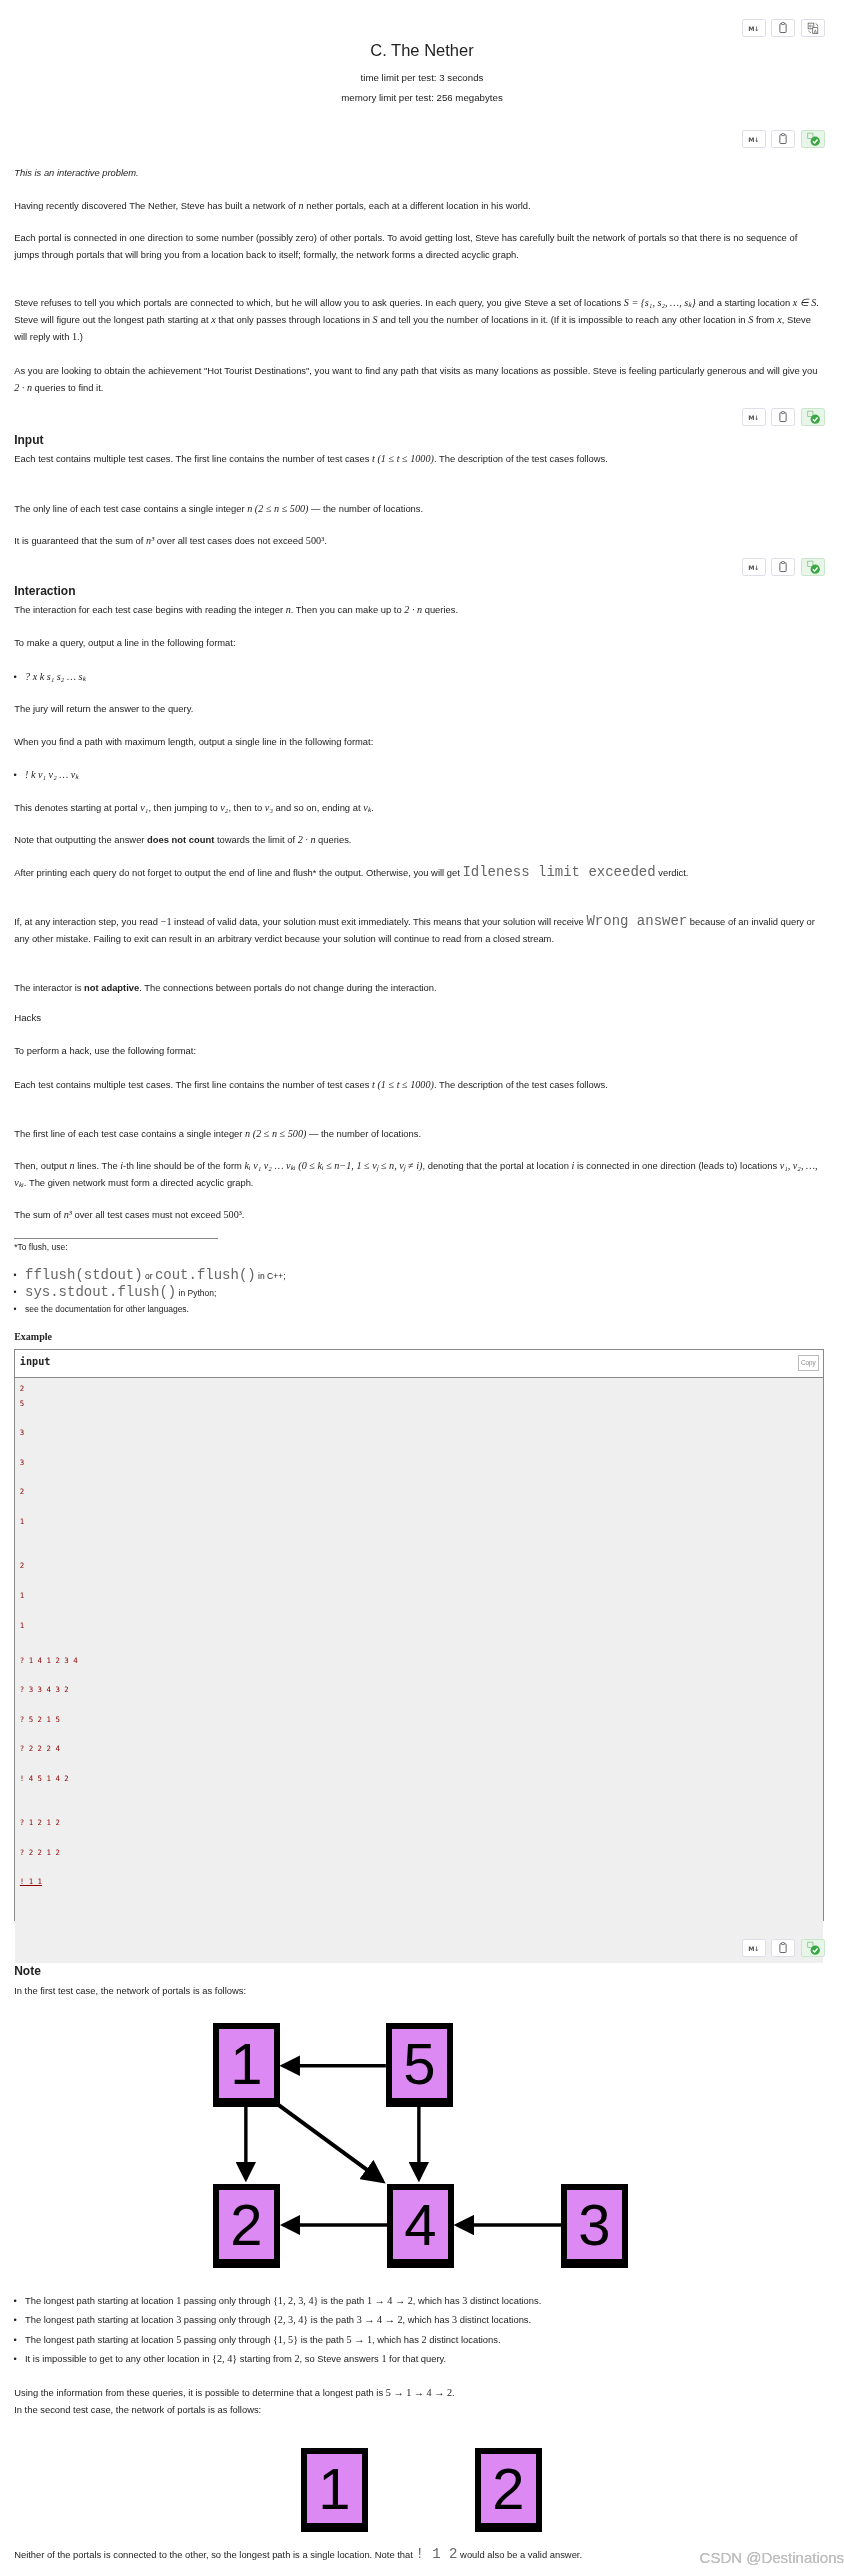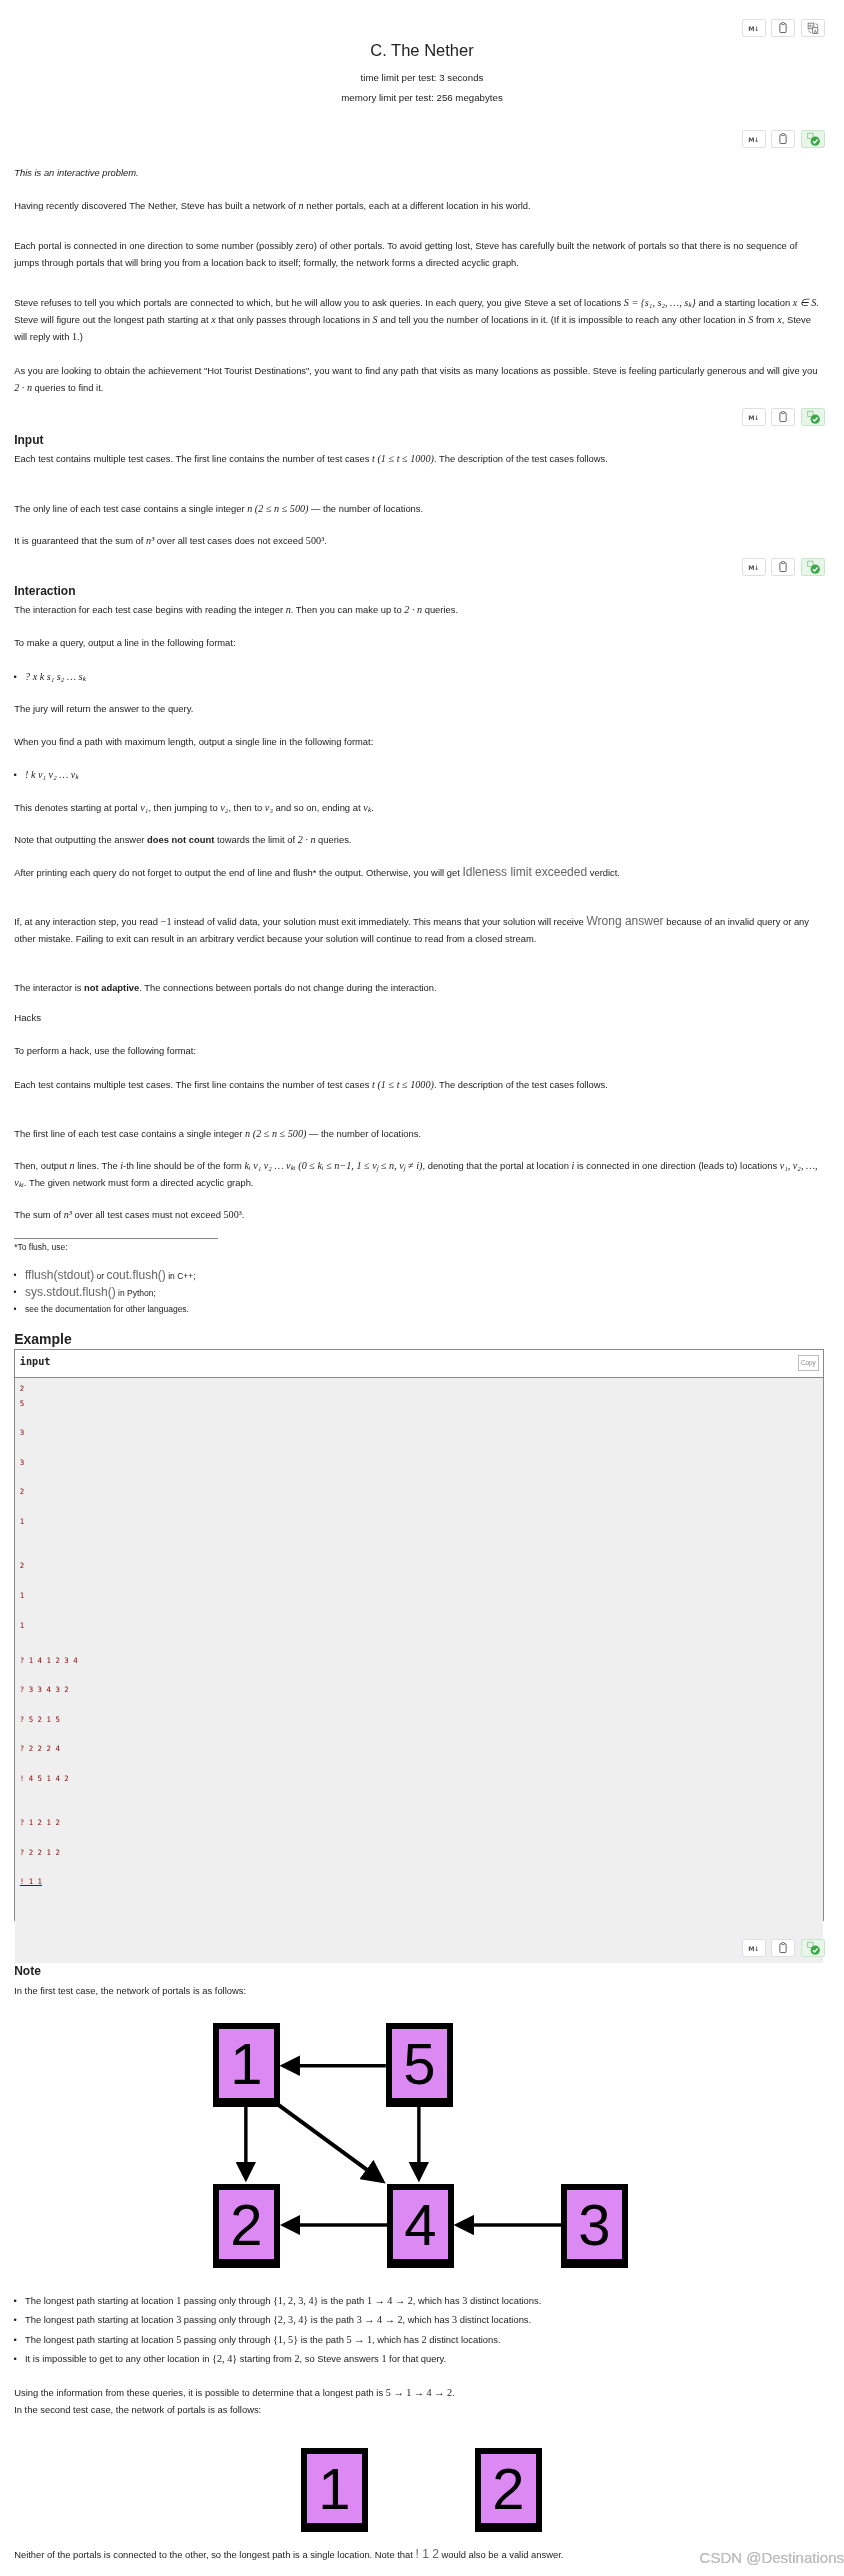--- a/index.html
+++ b/index.html
@@ -11,21 +11,21 @@
           display: flex; align-items: center; justify-content: center; box-sizing: border-box; position: relative; }
   .tbtn.active { background: #e8f5e9; border-color: #c8e6c9; }
   .md { font-family: "DejaVu Sans", sans-serif; font-weight: bold; font-size: 6.3px; color: #555; letter-spacing: -0.3px; }
   .title { position: absolute; left: 0; width: 844px; top: 41px; text-align: center; font-size: 16.5px; color: #222; }
   .limit { position: absolute; left: 0; width: 844px; text-align: center; font-size: 9.7px; color: #222; }
   .p { position: absolute; left: 14.2px; width: 808px; line-height: 17px; font-size: 9.4px; }
   .h2 { position: absolute; left: 14.2px; font-size: 12px; font-weight: bold; font-family: "Liberation Sans", sans-serif; }
   .h3 { position: absolute; left: 14.2px; font-size: 9.7px; font-weight: normal; }
   .m { font-family: "Liberation Serif", serif; font-style: italic; font-size: 10.2px; }
   .mr { font-family: "Liberation Serif", serif; font-size: 10.2px; }
-  .tt { font-family: Liberation Sans, sans-serif; color: #666; font-size: 12px; }
+  .tt { font-family: Liberation Mono, monospace; color: #666; font-size: 14px; }
   .bul { position: absolute; left: 25px; line-height: 17px; font-size: 9.4px; }
   .bul::before { content: "•"; position: absolute; left: -11.4px; }
   .sep { position: absolute; left: 14.2px; top: 1238px; width: 204px; height: 0.6px; background: #888; }
   .small { font-size: 8.5px; }
   .example-box { position: absolute; left: 14.2px; width: 810px; border: 0.6px solid #888; box-sizing: border-box; }
   .ex-head { height: 27px; border-bottom: 0.6px solid #888; background: #fff; position: relative; }
   .ex-head-label { position: absolute; left: 4.6px; top: 6.3px; font-family: "DejaVu Sans Mono", monospace; font-weight: bold; font-size: 10.2px; color: #222; }
   .copy-btn { position: absolute; right: 4px; top: 4.6px; width: 11.4px; height: 16px; border: 0.6px solid #bbb; background: #fff;
               font-size: 6.3px; color: #888; display: flex; align-items: center; justify-content: center; width: 21.6px; box-sizing: border-box; }
   .ex-body { background: #efefef; position: relative; }
@@ -79,21 +79,21 @@
     <svg width="15" height="15" viewBox="0 0 26 26">
         <rect x="3" y="2" width="9" height="9" fill="none" stroke="#7cb87f" stroke-width="1.2"></rect>
         <circle cx="16" cy="16" r="8" fill="#3aa844"></circle>
         <path d="M12 16 l3 3 l5 -6" fill="none" stroke="#fff" stroke-width="2.4"></path>
       </svg>
   </div>
 </div>
 
 <div class="p" style="top:164px;"><i>This is an interactive problem.</i></div>
 <div class="p" style="top:197px;"><span>Having recently discovered The Nether, Steve has built a network of </span><span class="m">n</span><span> nether portals, each at a different location in his world.</span></div>
-<div class="p" style="top:229px;margin-top:8px;">Each portal is connected in one direction to some number (possibly zero) of other portals. To avoid getting lost, Steve has carefully built the network of portals so that there is no sequence of jumps through portals that will bring you from a location back to itself; formally, the network forms a directed acyclic graph.</div>
+<div class="p" style="top:229px;">Each portal is connected in one direction to some number (possibly zero) of other portals. To avoid getting lost, Steve has carefully built the network of portals so that there is no sequence of jumps through portals that will bring you from a location back to itself; formally, the network forms a directed acyclic graph.</div>
 <div class="p" style="top:294px;"><span>Steve refuses to tell you which portals are connected to which, but he will allow you to ask queries. In each query, you give Steve a set of locations </span><span class="m">S = {s₁, s₂, …, sₖ}</span><span> and a starting location </span><span class="m">x ∈ S</span><span>. Steve will figure out the longest path starting at </span><span class="m">x</span><span> that only passes through locations in </span><span class="m">S</span><span> and tell you the number of locations in it. (If it is impossible to reach any other location in </span><span class="m">S</span><span> from </span><span class="m">x</span><span>, Steve will reply with </span><span class="mr">1</span><span>.)</span></div>
 <div class="p" style="top:362px;"><span>As you are looking to obtain the achievement "Hot Tourist Destinations", you want to find any path that visits as many locations as possible. Steve is feeling particularly generous and will give you </span><span class="m">2 · n</span><span> queries to find it.</span></div>
 
 <div class="toolbar" style="top:408px;">
   <div class="tbtn">
       <span class="md">M↓</span>
     </div>
   <div class="tbtn">
       <svg width="8" height="11.4" viewBox="0 0 14 20">
         <rect x="1.5" y="3" width="11" height="15.5" rx="1.5" fill="none" stroke="#555" stroke-width="1.6"></rect>
@@ -152,21 +152,21 @@
 <div class="p" style="top:1125px;"><span>The first line of each test case contains a single integer </span><span class="m">n</span> <span class="m">(2 ≤ n ≤ 500)</span><span> — the number of locations.</span></div>
 <div class="p" style="top:1157px;"><span>Then, output </span><span class="m">n</span><span> lines. The </span><span class="m">i</span><span>-th line should be of the form </span><span class="m">kᵢ v₁ v₂ … vₖᵢ</span> <span class="m">(0 ≤ kᵢ ≤ n−1, 1 ≤ vⱼ ≤ n, vⱼ ≠ i)</span><span>, denoting that the portal at location </span><span class="m">i</span><span> is connected in one direction (leads to) locations </span><span class="m">v₁, v₂, …, vₖᵢ</span><span>. The given network must form a directed acyclic graph.</span></div>
 <div class="p" style="top:1206px;"><span>The sum of </span><span class="m">n³</span><span> over all test cases must not exceed </span><span class="mr">500³</span><span>.</span></div>
 
 <div class="sep"></div>
 <div class="abs small" style="left:14.2px; top:1242px;">*To flush, use:</div>
 <div class="bul small" style="top:1267px; line-height:17px;"><span class="tt">fflush(stdout)</span><span> or </span><span class="tt">cout.flush()</span><span> in C++;</span></div>
 <div class="bul small" style="top:1284px; line-height:17px;"><span class="tt">sys.stdout.flush()</span><span> in Python;</span></div>
 <div class="bul small" style="top:1301px; line-height:17px;"><span>see the documentation for other languages.</span></div>
 
-<div class="abs" style="left:14.2px; top:1331px; font-size:14px; font-weight:bold;">Example</div>
+<div class="abs" style="left:14.2px; top:1331px; font-size:10px; font-weight:bold;font-family:Liberation Serif, serif;">Example</div>
 
 <div class="example-box" style="top:1349px; height:572px;">
   <div class="ex-head">
     <div class="ex-head-label">input</div>
     <div class="copy-btn">Copy</div>
   </div>
   <div class="ex-body" style="height:257px;" id="input-body">
       <div class="ex-line" style="top: 5.7px;">2</div>
       <div class="ex-line" style="top: 20.5px;">5</div>
       <div class="ex-line" style="top: 35px;"></div>

